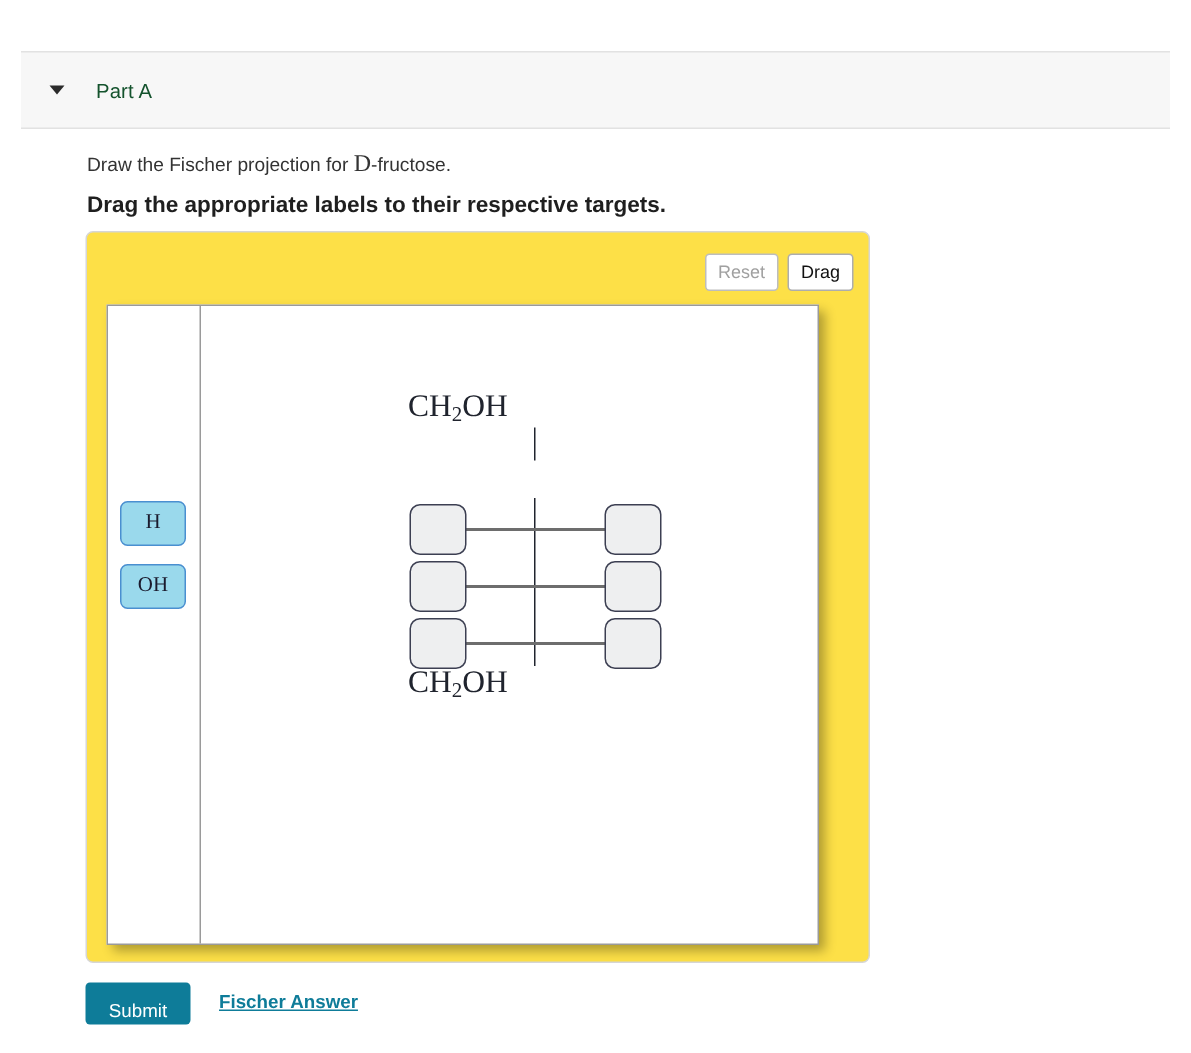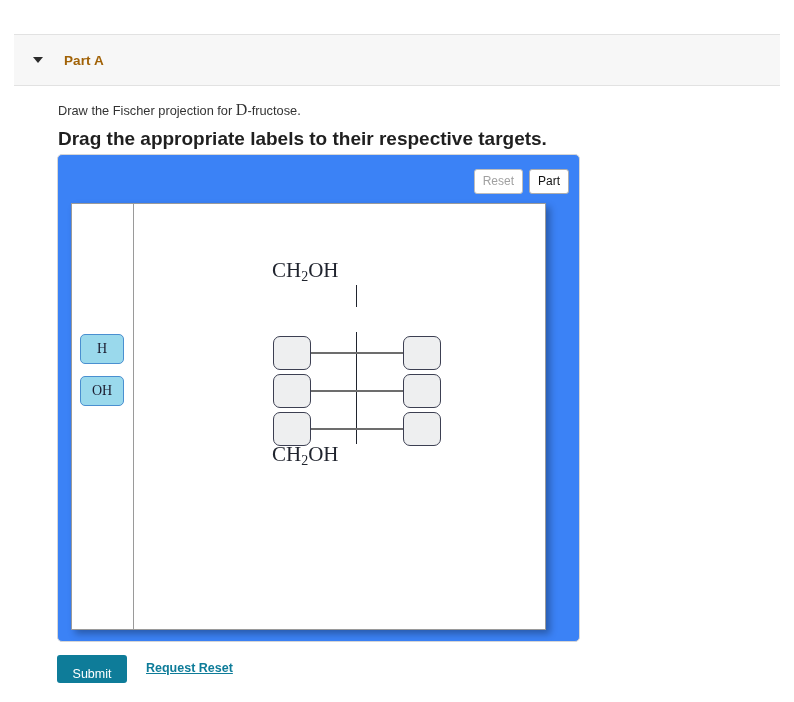--- a/index.html
+++ b/index.html
@@ -35,22 +35,22 @@
     height: 0;
     border-left: 5px solid transparent;
     border-right: 5px solid transparent;
     border-top: 6px solid #2b2b2b;
     margin-left: 19px;
     margin-right: 21px;
     cursor: pointer;
   }
   .part-title {
     font-size: 13.5px;
-    font-weight: bold;
-    color: #a16207;
+    font-weight: normal;
+    color: #14532d;
     letter-spacing: .1px;
     text-align: center;
   }
 
   
   .q-line1 {
     position: absolute;
     left: 58px;
     top: 101px;
     font-size: 12.8px;
@@ -60,36 +60,36 @@
   }
   .q-line1 .mathvar {
     font-family: "Liberation Serif", serif;
     font-size: 16px;
     letter-spacing: 0;
   }
   .q-line2 {
     position: absolute;
     left: 58px;
     top: 128px;
-    font-size: 19px;
+    font-size: 15px;
     font-weight: bold;
     color: #1f1f1f;
     white-space: nowrap;
   }
 
   
   .answer-panel {
     position: absolute;
     left: 57px;
     top: 154px;
     width: 523px;
     height: 488px;
     border: 1px solid #d6d6d6;
     border-radius: 5px;
-    background: #3b82f6;
+    background: #fde047;
     box-sizing: border-box;
   }
   .panel-toolbar {
     position: absolute;
     right: 10px;
     top: 14px;
     display: flex;
     gap: 6px;
   }
   .tool-btn {
@@ -270,21 +270,21 @@
 
 <div class="q-line1">
   <span>Draw the Fischer projection for </span><span class="mathvar">D</span><span>-fructose.</span>
 </div>
 <div class="q-line2">Drag the appropriate labels to their respective targets.</div>
 
 <div class="answer-panel">
 
   <div class="panel-toolbar">
     <button class="tool-btn disabled">Reset</button>
-    <button class="tool-btn">Part</button>
+    <button class="tool-btn">Drag</button>
   </div>
 
   <div class="canvas">
     <div class="canvas-divider"></div>
 
     <div class="label-bank">
       <div class="drag-label">H</div>
       <div class="drag-label">OH</div>
     </div>
 
@@ -318,13 +318,13 @@
         <div class="drop-target dt-right"></div>
       </div>
 
       <div class="chem-text f-bottom"><span>CH</span><sub>2</sub><span>OH</span></div>
 
     </div>
   </div>
 </div>
 
 <button class="submit-btn">Submit</button>
-<span class="request-link">Request Reset</span>
+<span class="request-link">Fischer Answer</span>
 
 </body></html>

